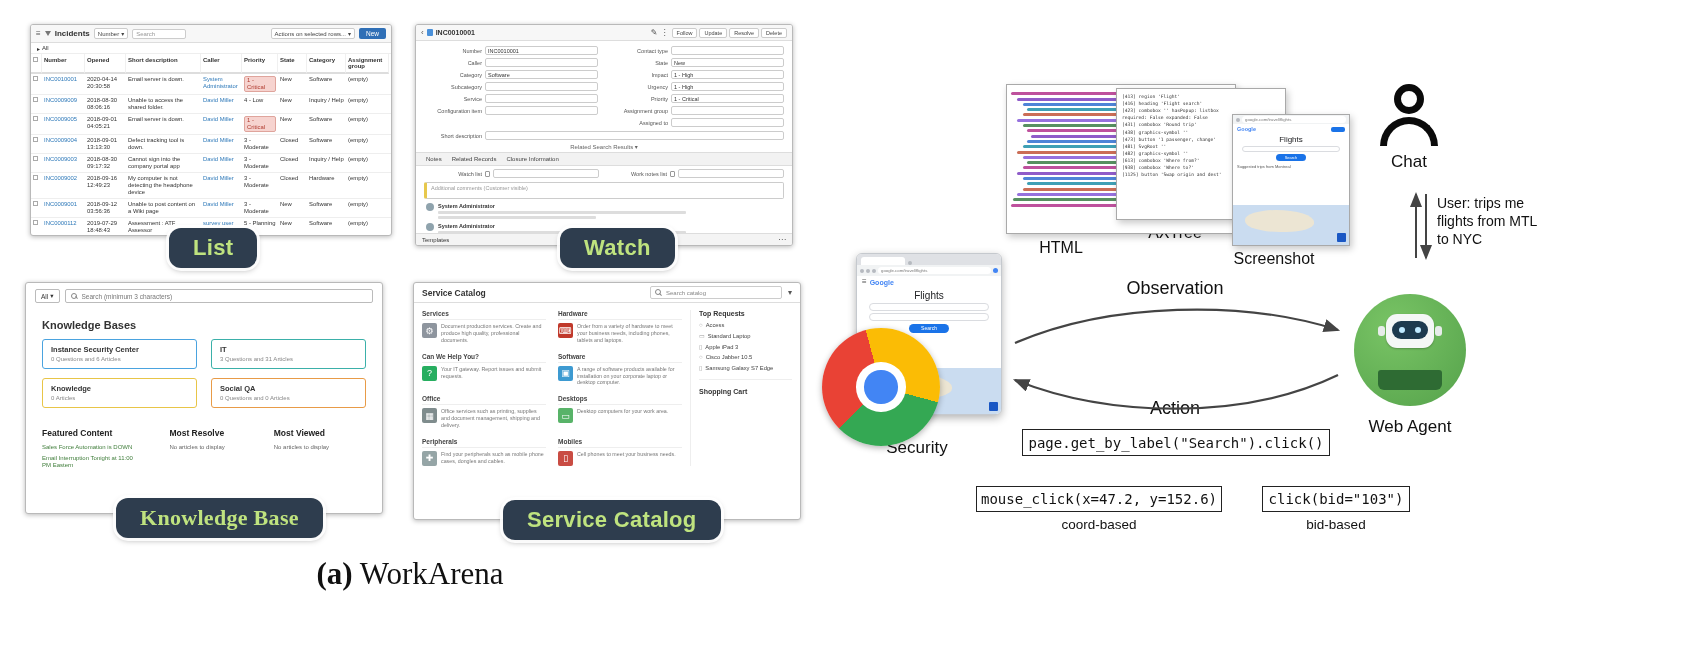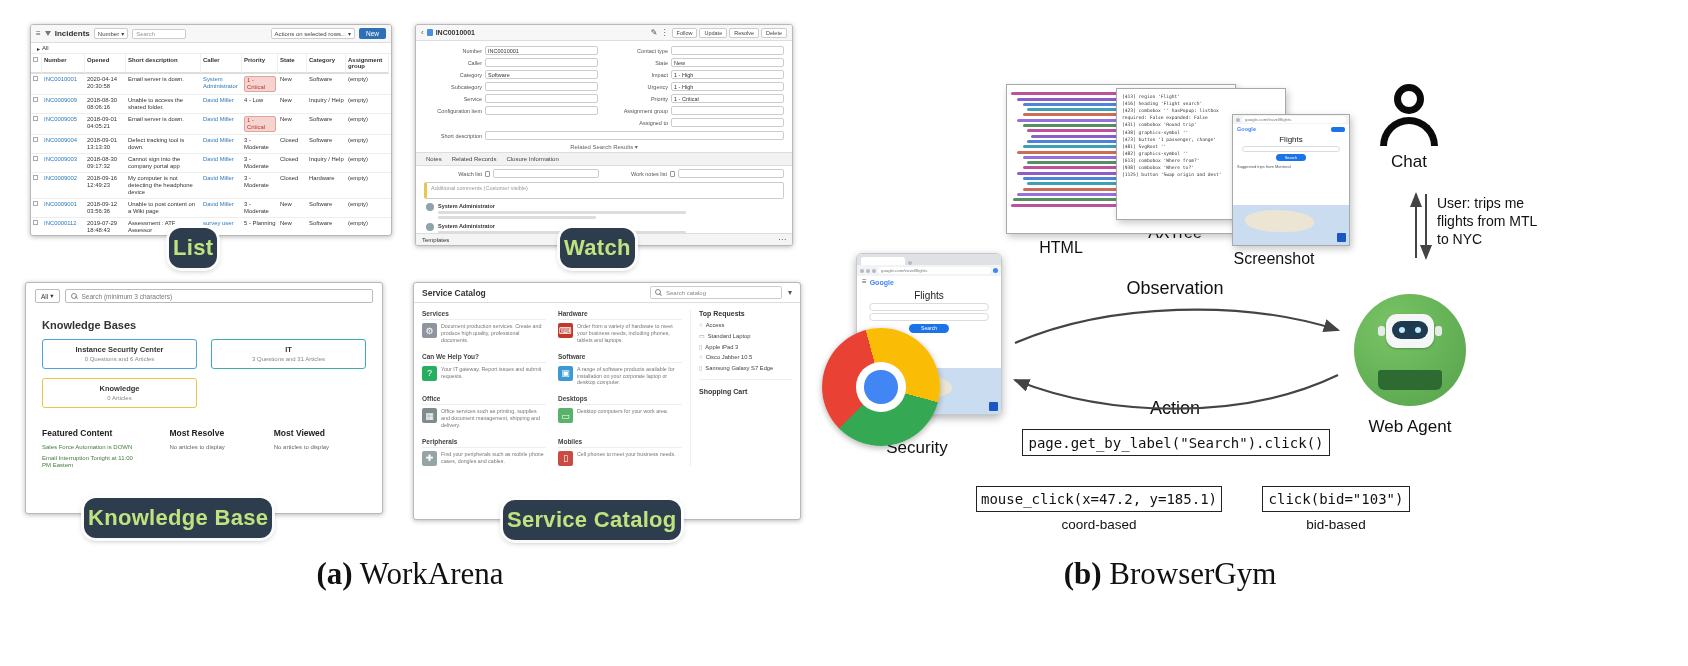--- a/index.html
+++ b/index.html
@@ -8,21 +8,21 @@
             font-family:"Liberation Sans","DejaVu Sans",sans-serif; color:#222; }
   .flex-sp { flex:1; }
   .ic { font-size:8px; color:#555; line-height:1; }
 
   
   .shot { position:absolute; background:#fff; border:1px solid #b9b9b9; border-radius:3px;
           box-shadow:0 1px 5px rgba(0,0,0,.28); overflow:hidden; z-index:1; }
 
   
   .badge { position:absolute; background:#2e3d4e; color:#bfe37f; font-weight:bold; font-size:22px;
-           padding:7px 4px; border-radius:12px; z-index:6; letter-spacing:.3px;
+           padding:7px 24px; border-radius:12px; z-index:6; letter-spacing:.3px;
            box-shadow:0 0 0 3px rgba(255,255,255,.9), 0 2px 6px rgba(0,0,0,.35); }
   .caption { position:absolute; font-family:"Liberation Serif","DejaVu Serif",serif; font-size:31px;
              color:#111; text-align:center; }
   .caption b { font-weight:bold; }
 
   
   .sn-topbar { display:flex; align-items:center; gap:4px; height:18px; background:#f7f7f7;
                border-bottom:1px solid #ddd; padding:0 5px; }
   .sn-title { font-weight:bold; font-size:8px; color:#333; }
   .sn-select { border:1px solid #ccc; background:#fff; border-radius:2px; font-size:6px; padding:1px 3px;
@@ -74,21 +74,21 @@
   
   .kb-topbar { display:flex; gap:5px; padding:6px 9px; }
   .kb-all { border:1px solid #bbb; border-radius:2px; font-size:6.5px; padding:2px 5px; display:flex; gap:2px;
             align-items:center; color:#333; }
   .kb-search { flex:1; border:1px solid #bbb; border-radius:2px; font-size:6.5px; color:#777; padding:2px 5px;
                display:flex; gap:4px; align-items:center; }
   .mag { width:7px; height:7px; position:relative; flex:none; }
   .mag::before { content:''; position:absolute; left:0; top:0; width:4px; height:4px; border:1px solid #888; border-radius:50%; }
   .mag::after { content:''; position:absolute; left:4.5px; top:4.5px; width:3px; height:1px; background:#888; transform:rotate(45deg); }
   .kb-heading { font-size:11px; font-weight:bold; margin:10px 0 8px 16px; color:#333; }
-  .kb-cards { display:grid; grid-template-columns:1fr 1fr; gap:9px 14px; margin:0 16px;text-align:center; }
+  .kb-cards { display:grid; grid-template-columns:1fr 1fr; gap:9px 14px; margin:0 16px; }
   .kb-card { border:1px solid #999; border-radius:3px; padding:5px 8px; min-height:30px; }
   .kb-card-title { font-size:7.5px; font-weight:bold; color:#333; }
   .kb-card-sub { font-size:6px; color:#888; margin-top:2px; }
   .kb-cols { display:flex; margin:20px 16px 0; gap:12px; }
   .kb-colh { font-size:8.5px; font-weight:bold; color:#222; margin-bottom:6px; }
   .kb-link { font-size:6px; color:#3f7d3a; margin-bottom:3px; max-width:100px; line-height:1.25; }
   .kb-empty { font-size:6px; color:#666; }
 
   
   .ct-header { display:flex; align-items:center; height:20px; border-bottom:1px solid #ddd; padding:0 8px; gap:6px; }
@@ -485,20 +485,24 @@
         <div class="kb-card" style="border-color: rgb(59, 176, 169);">
           <div class="kb-card-title">IT</div>
           <div class="kb-card-sub">3 Questions and 31 Articles</div>
         </div>
 
         <div class="kb-card" style="border-color: rgb(232, 197, 71);">
           <div class="kb-card-title">Knowledge</div>
           <div class="kb-card-sub">0 Articles</div>
         </div>
 
+        <div class="kb-card" style="border-color: rgb(232, 155, 71);">
+          <div class="kb-card-title">Social QA</div>
+          <div class="kb-card-sub">0 Questions and 0 Articles</div>
+        </div>
       </div>
     <div class="kb-cols">
       <div style="flex:1.25">
         <div class="kb-colh">Featured Content</div>
         <div>
 
         <div class="kb-link">Sales Force Automation is DOWN</div>
             <div class="kb-link">Email Interruption Tonight at 11:00 PM Eastern</div>
           </div>
       </div>
@@ -619,21 +623,21 @@
             </div>
           </div>
         <div class="ct-divider"></div>
         <div class="tr-head">Shopping Cart</div>
       </div>
     </div>
   </div>
 
   <div class="badge" style="left:169px;top:228px;">List</div>
   <div class="badge" style="left:560px;top:228px;">Watch</div>
-  <div class="badge" style="left:84px;top:498px;">Knowledge Base</div>
+  <div class="badge" style="left:116px;top:498px;font-family:Liberation Serif, serif;">Knowledge Base</div>
   <div class="badge" style="left:503px;top:500px;">Service Catalog</div>
 
   <div class="caption" style="left:30px;top:556px;width:760px;">
     <b>(a)</b><span> WorkArena</span>
   </div>
 
   <div class="panel" id="html-panel">
     <div id="html-bars">
         <div class="code-bar" style="width: 92%; margin-left: 0px; background: rgb(179, 50, 140);"></div>
         <div class="code-bar" style="width: 60%; margin-left: 6px; background: rgb(123, 63, 191);"></div>
@@ -744,29 +748,26 @@
     </div>
     <div class="agent-laptop"></div>
   </div>
   <div class="dlabel2" style="left:1362px;top:417px;width:96px;">Web Agent</div>
 
   <div class="dlabel2" style="left:1095px;top:278px;width:160px;font-size:18px;">Observation</div>
   <div class="dlabel2" style="left:1135px;top:398px;width:80px;font-size:18px;">Action</div>
 
   <div class="codebox" style="left:1022px;top:429px;width:308px;height:27px;">page.get_by_label("Search").click()</div>
 
-  <div class="codebox" style="left:976px;top:486px;width:246px;height:26px;">mouse_click(x=47.2, y=185.1)</div>
+  <div class="codebox" style="left:976px;top:486px;width:246px;height:26px;">mouse_click(x=47.2, y=152.6)</div>
   <div class="codecap" style="left:976px;top:517px;width:246px;">coord-based</div>
 
   <div class="codebox" style="left:1262px;top:486px;width:148px;height:26px;">click(bid="103")</div>
   <div class="codecap" style="left:1262px;top:517px;width:148px;">bid-based</div>
 
-  <div class="caption" style="left:905px;top:556px;width:530px;">
-    <b>(b)</b><span> BrowserGym</span>
-  </div>
 
   <svg class="overlay-svg" width="1688" height="666">
     <defs>
       <marker id="ah" markerWidth="9" markerHeight="8" refX="6.5" refY="3" orient="auto">
         <path d="M0,0 L7.5,3 L0,6 z" fill="#444"></path>
       </marker>
     </defs>
     <path d="M 1015 343 C 1110 302, 1245 300, 1338 330" stroke="#444" stroke-width="2.2" fill="none" marker-end="url(#ah)"></path>
     <path d="M 1338 375 C 1245 420, 1110 418, 1015 380" stroke="#444" stroke-width="2.2" fill="none" marker-end="url(#ah)"></path>
     <path d="M 1416 258 L 1416 194" stroke="#444" stroke-width="2" fill="none" marker-end="url(#ah)"></path>

